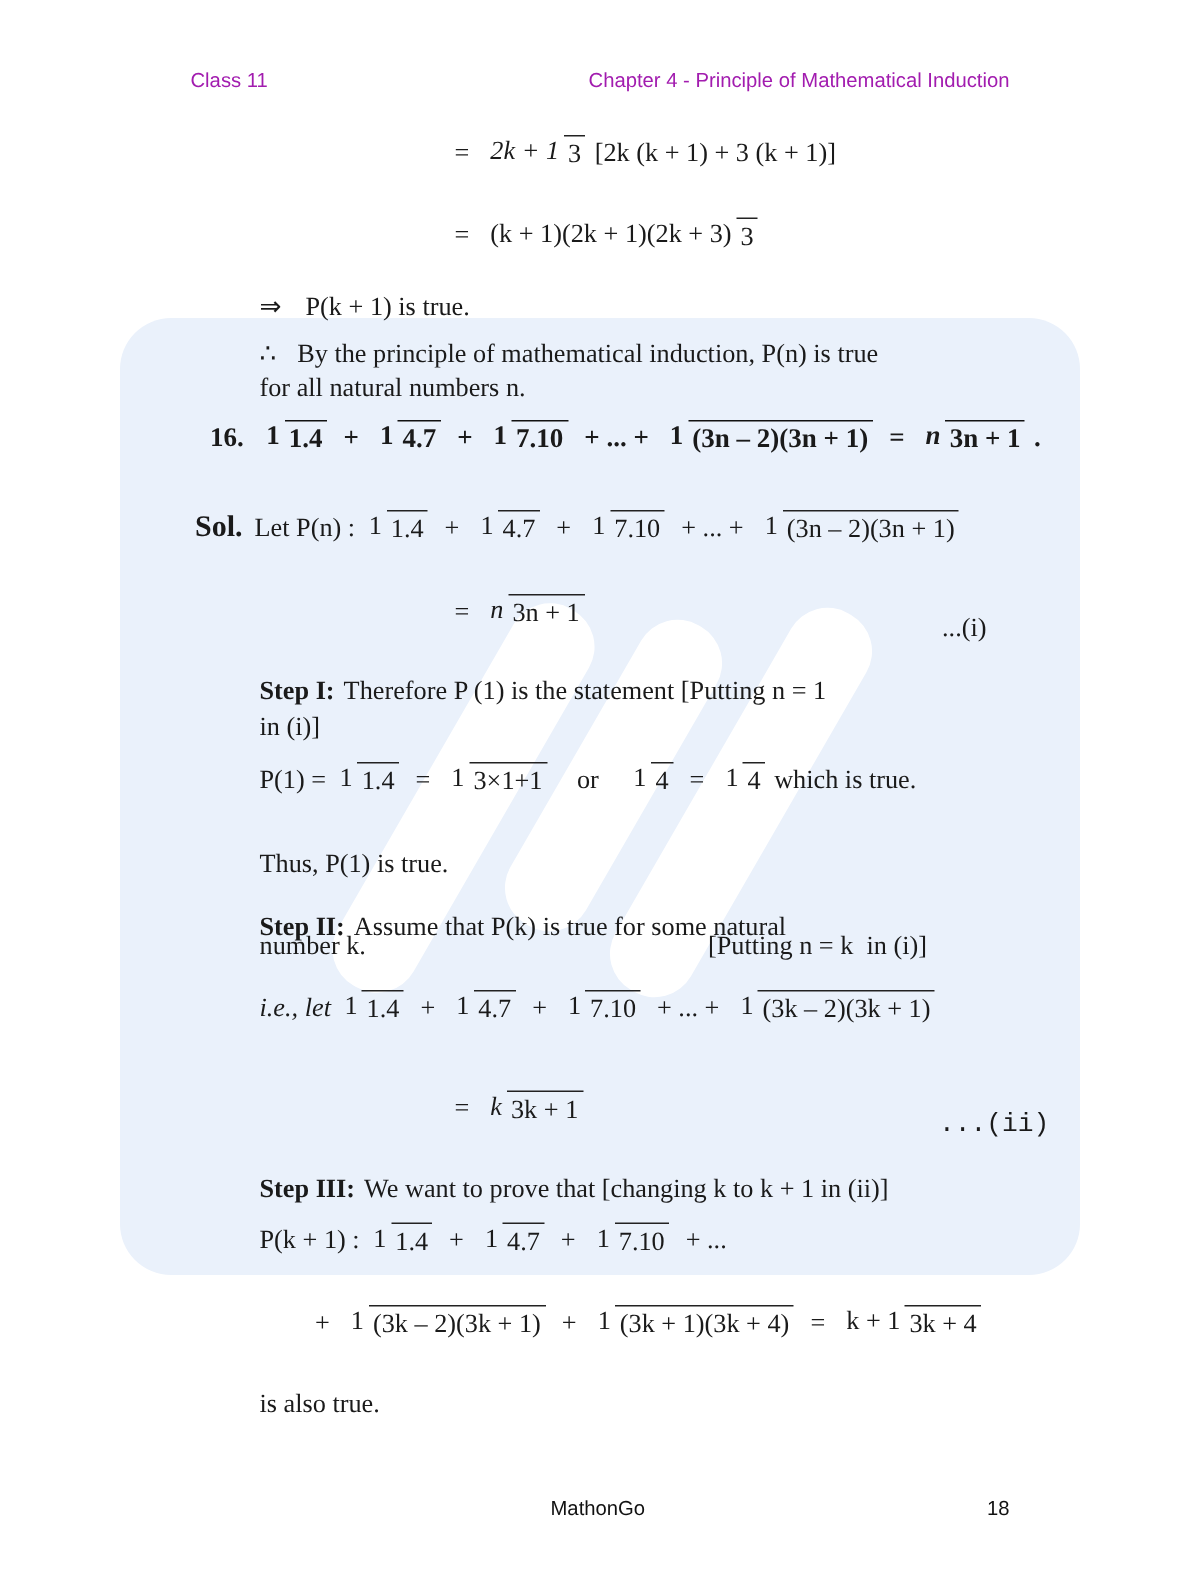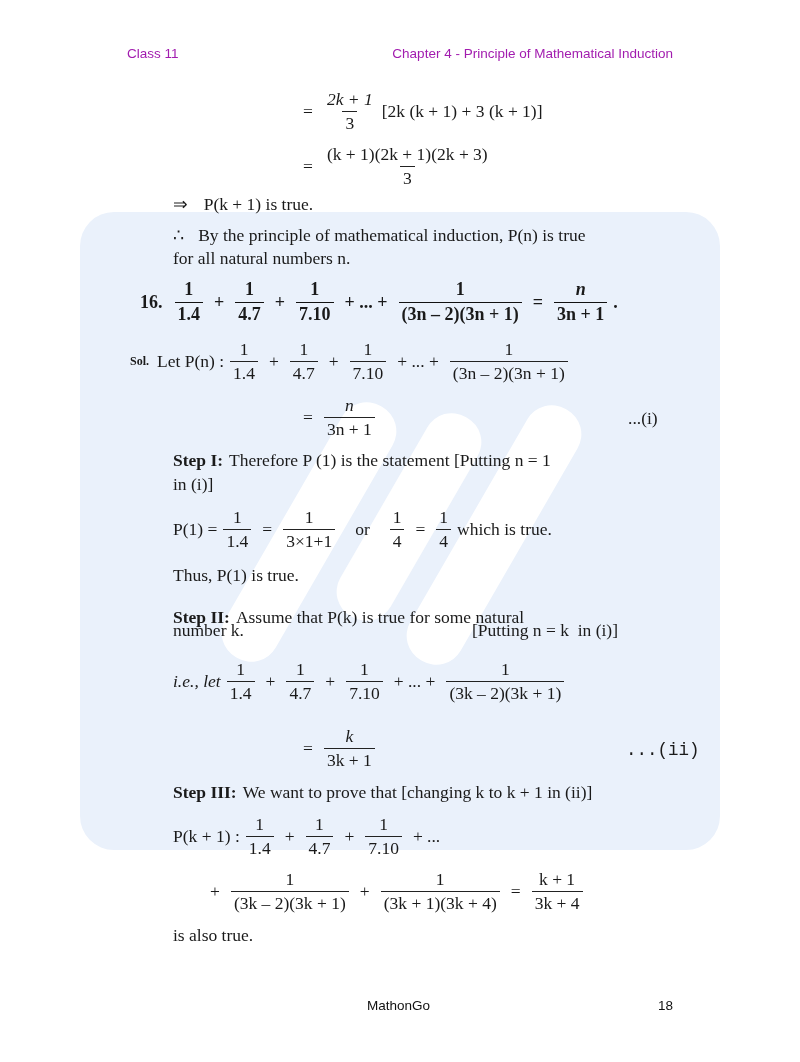--- a/index.html
+++ b/index.html
@@ -13,21 +13,21 @@
     .footer { position: absolute; top: 998px; left: 0; width: 800px; font-family: "Liberation Sans", sans-serif; font-size: 13.5px; color: #111; }
     .footer .brand { position: absolute; left: 367px; text-align: right; }
     .footer .page { position: absolute; left: 658px; }
 
     .panel { position: absolute; left: 80px; top: 212px; width: 640px; height: 638px; background: #eaf1fb; border-radius: 34px; overflow: hidden; }
     .stripe { position: absolute; background: #ffffff; border-radius: 28px; transform-origin: center center; }
 
     .content { position: absolute; left: 0; top: 0; width: 800px; height: 1062px; font-family: "Liberation Serif", serif; font-size: 17.5px; color: #1a1a1a; }
 
     .line { position: absolute; white-space: nowrap; display: flex; align-items: center; }
-    .frac { display: inline-flex; flex-direction: column; align-items: center; vertical-align: middle; margin: 0 6px; line-height: 1.1; }
+    .frac { display: inline-flex; flex-direction: row; align-items: center; vertical-align: middle; margin: 0 6px; line-height: 1.1; }
     .frac .num { padding: 0 3px 2px 3px; }
     .frac .den { border-top: 1px solid #222; padding: 2px 3px 0 3px; }
     .op { margin: 0 5px; }
     .it { font-style: italic; }
     .b { font-weight: bold; }
     .bold-line { font-weight: bold; font-size: 18px; }
     .bold-line .frac .den { border-top: 1.5px solid #111; }
     .t { white-space: pre; }
   </style>
 </head>
@@ -96,21 +96,21 @@
       </span>
     <span class="op">=</span>
     <span class="frac">
         <span class="num it">n</span>
         <span class="den">3n + 1</span>
       </span>
     <span>.</span>
   </div>
 
   <div class="line" style="left:130px; top:340px;">
-    <span class="b" style="font-size:12px; margin-right:8px;">Sol.</span>
+    <span class="b" style="font-size:20px; margin-right:8px;">Sol.</span>
     <span class="t">Let P(n) :</span>
     <span class="frac">
         <span class="num">1</span>
         <span class="den">1.4</span>
       </span>
     <span class="op">+</span>
     <span class="frac">
         <span class="num">1</span>
         <span class="den">4.7</span>
       </span>

